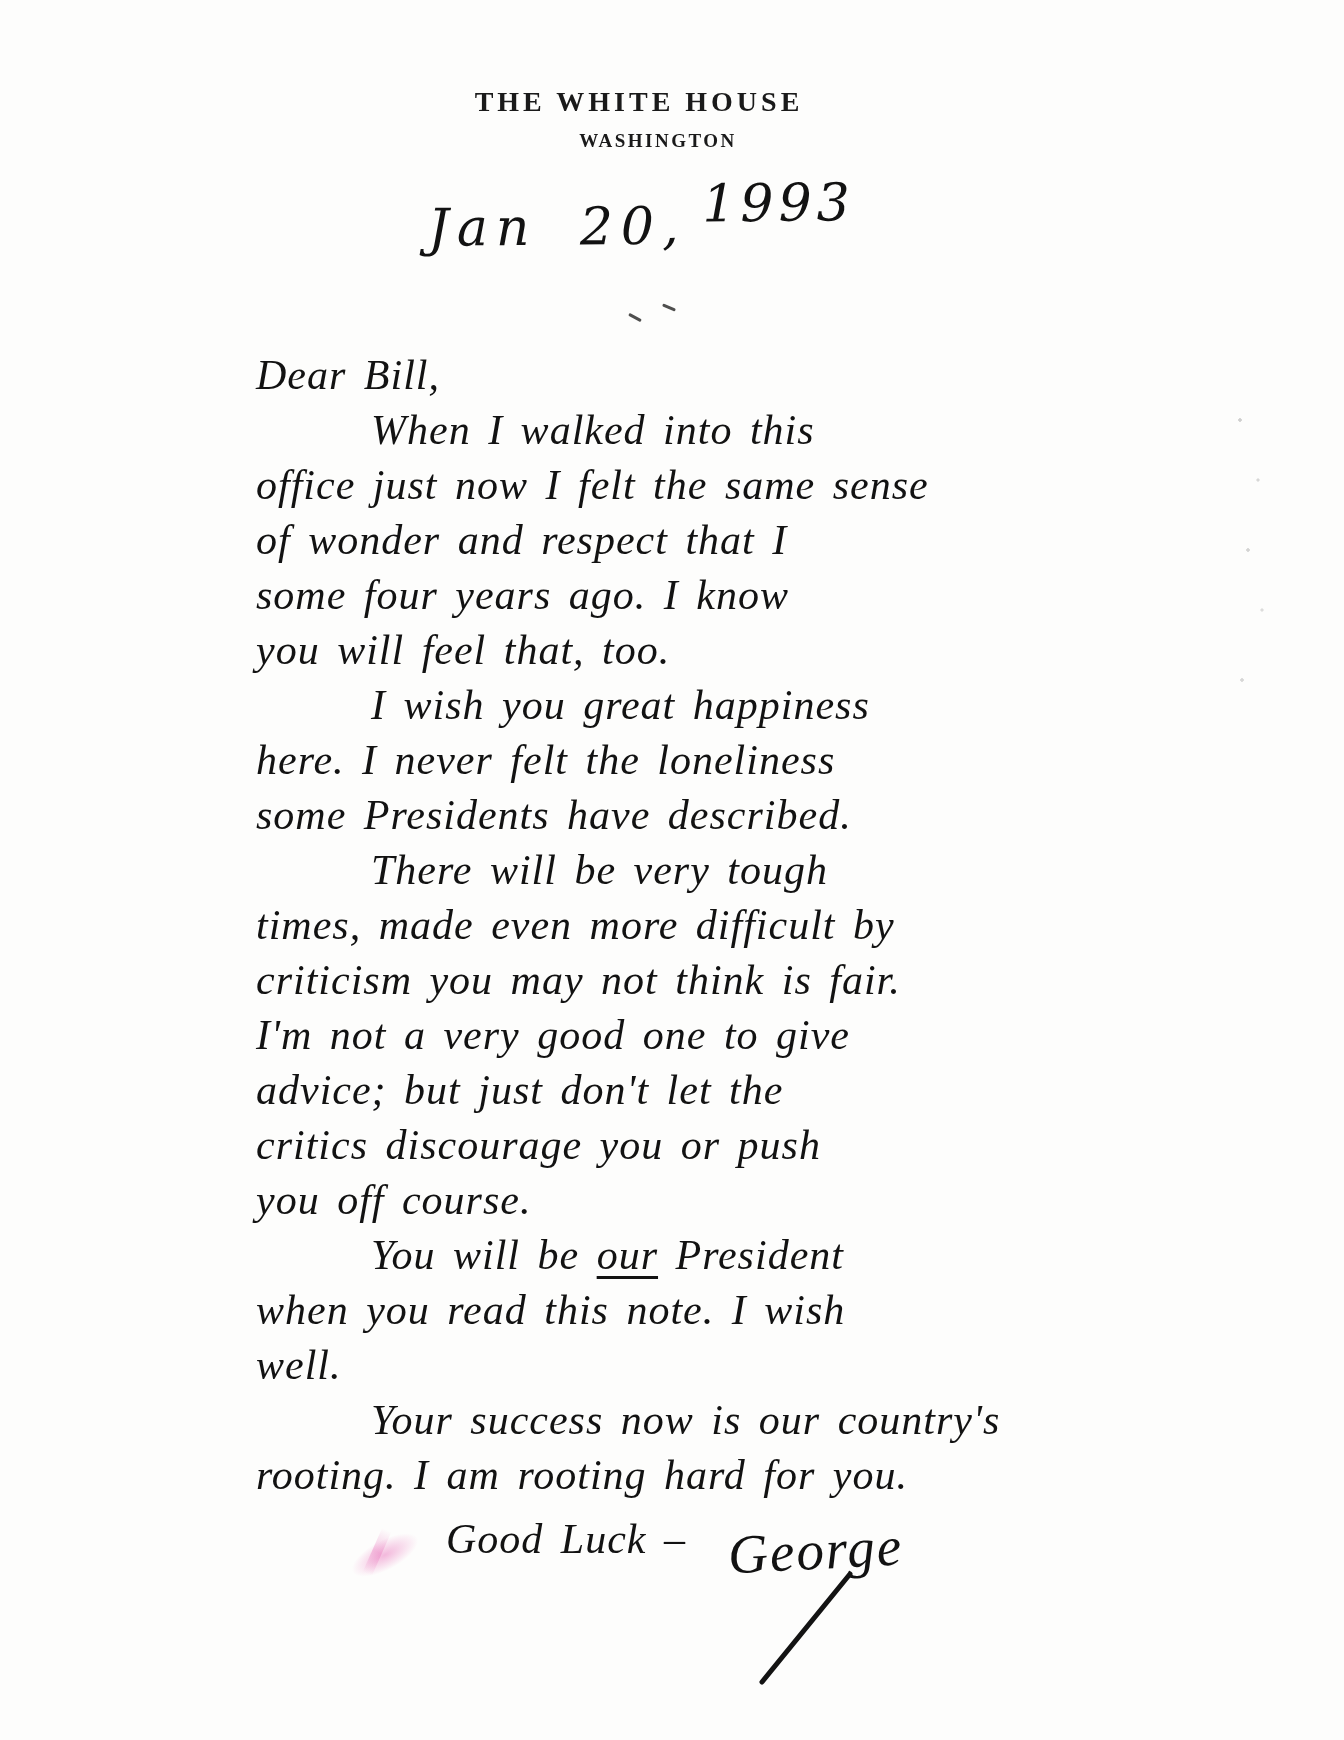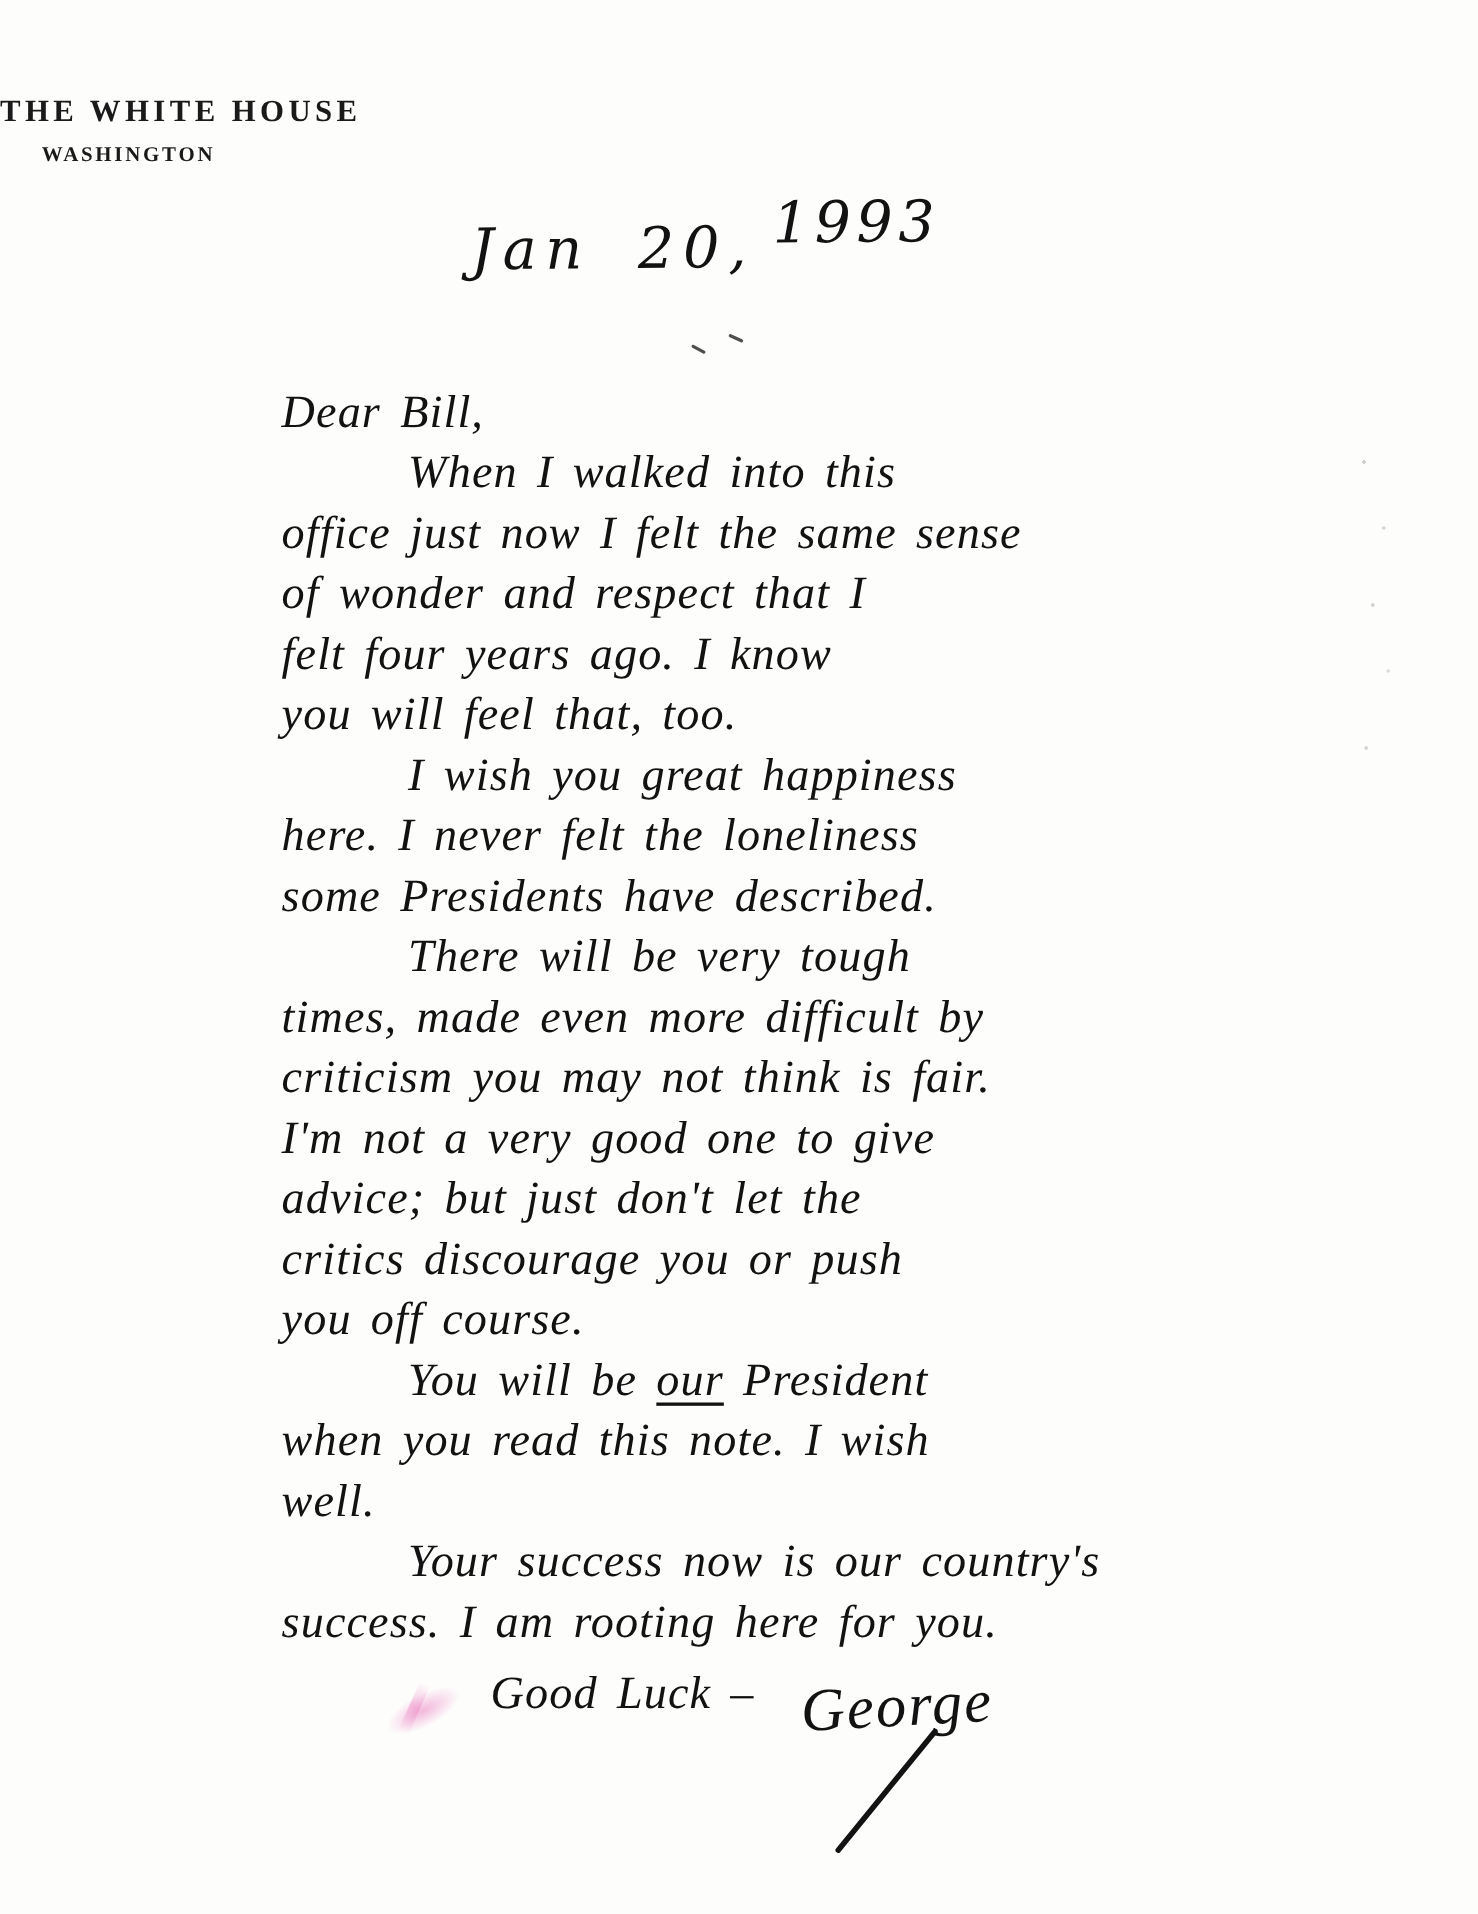--- a/index.html
+++ b/index.html
@@ -16,21 +16,21 @@
     overflow: hidden;
     font-family: "Liberation Serif", serif;
   }
 
   
   .letterhead {
     position: absolute;
     top: 86px;
     left: 0;
     width: 1278px;
-    text-align: left;
+    text-align: center;
   }
   .lh-line1 {
     font-size: 28px;
     font-weight: 600;
     letter-spacing: 4px;
     color: #1a1a1a;
   }
   .lh-line2 {
     margin-top: 12px;
     font-size: 19px;
@@ -157,41 +157,41 @@
   </div>
 
   <div class="date hand"><span>Jan 20,</span><span class="year">1993</span></div>
 
   <div class="letter-body hand">
     <div class="line">Dear Bill,</div>
 
     <div class="line indent">When I walked into this</div>
     <div class="line">office just now I felt the same sense</div>
     <div class="line">of wonder and respect that I</div>
-    <div class="line">felt four years ago. I know</div>
+    <div class="line">some four years ago. I know</div>
     <div class="line">you will feel that, too.</div>
 
     <div class="line indent">I wish you great happiness</div>
     <div class="line">here. I never felt the loneliness</div>
     <div class="line">some Presidents have described.</div>
 
     <div class="line indent">There will be very tough</div>
     <div class="line">times, made even more difficult by</div>
     <div class="line">criticism you may not think is fair.</div>
     <div class="line">I'm not a very good one to give</div>
     <div class="line">advice; but just don't let the</div>
     <div class="line">critics discourage you or push</div>
     <div class="line">you off course.</div>
 
     <div class="line indent"><span>You will be </span><span class="u">our</span><span> President</span></div>
     <div class="line">when you read this note. I wish</div>
     <div class="line">well.</div>
 
     <div class="line indent">Your success now is our country's</div>
-    <div class="line">success. I am rooting here for you.</div>
+    <div class="line">rooting. I am rooting hard for you.</div>
 
     <div class="line indent-lg closing-row"><span>Good Luck –</span><span class="signature">George</span></div>
   </div>
 
   <svg class="flourish" viewBox="0 0 100 116" xmlns="http://www.w3.org/2000/svg">
     <line x1="94" y1="4" x2="6" y2="112" stroke="#131313" stroke-width="5" stroke-linecap="round"></line>
   </svg>
 
   <div class="smudge"></div>
   <div class="smudge2"></div>

